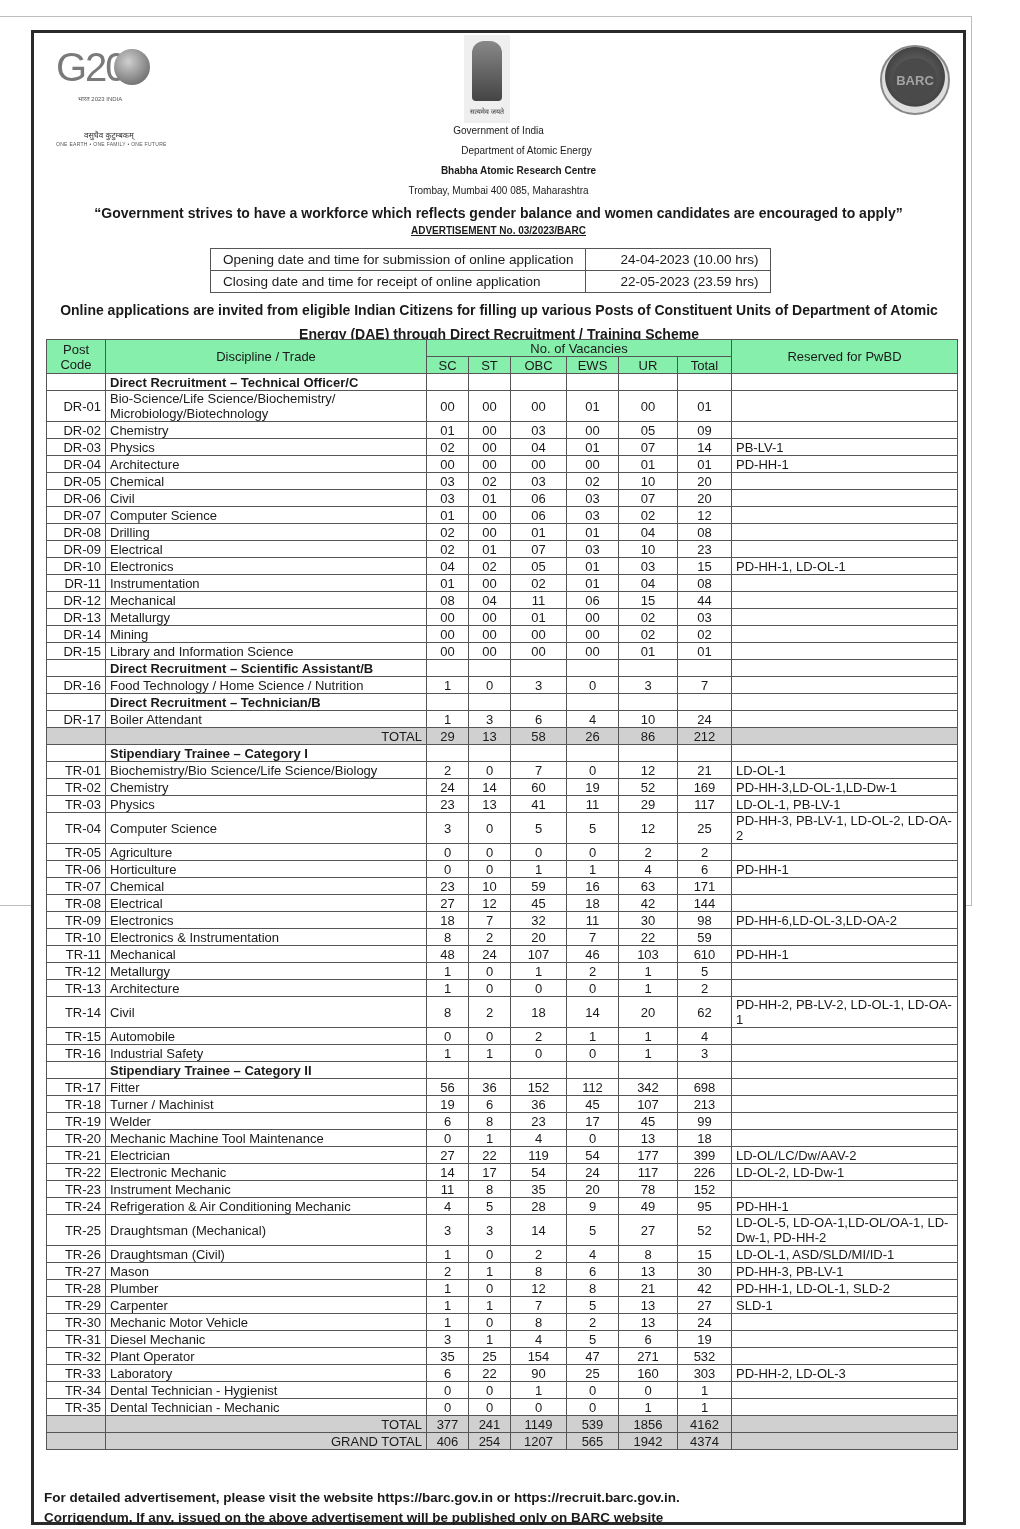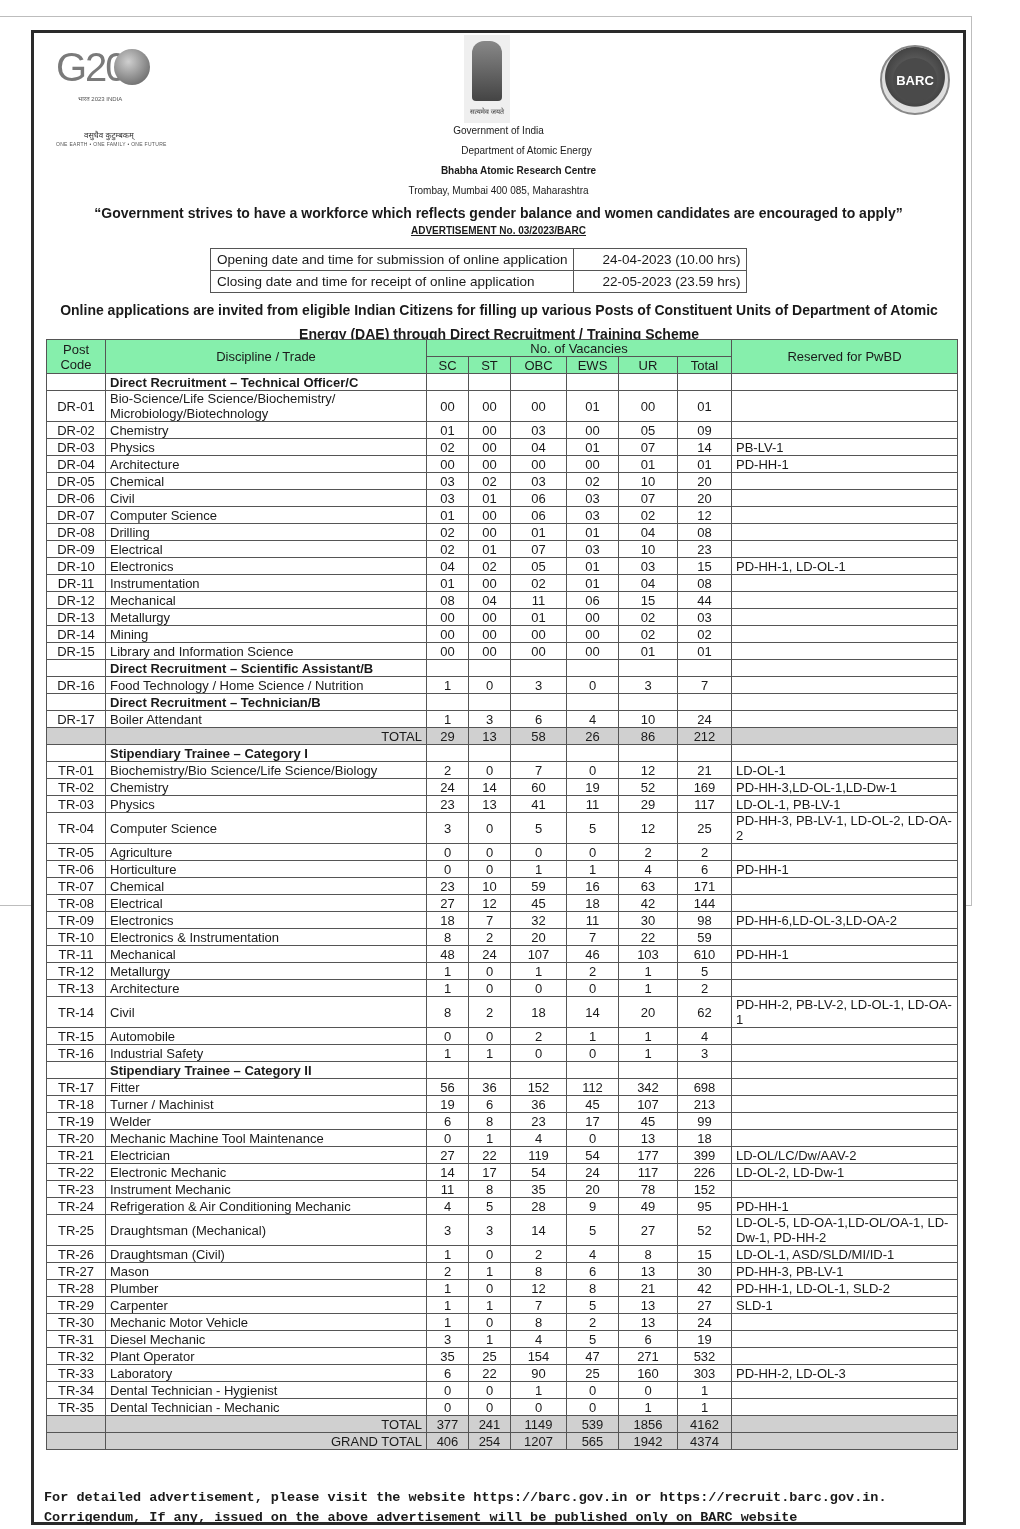--- a/index.html
+++ b/index.html
@@ -9,38 +9,38 @@
   .logo-g20 { position:absolute; left:22px; top:12px; width:120px; height:95px; }
   .g20-text { position:absolute; left:0; top:0; font-size:40px; color:#7a7a7a; font-family:"Liberation Sans", sans-serif; letter-spacing:-2px; }
   .g20-globe { position:absolute; left:58px; top:4px; width:36px; height:36px; border-radius:50%; background:radial-gradient(circle at 40% 35%, #cfcfcf, #555); }
   .g20-sub { position:absolute; left:22px; top:50px; font-size:6px; color:#555; }
   .g20-hindi { position:absolute; left:28px; top:84px; font-size:8px; color:#333; }
   .g20-motto { position:absolute; left:0; top:96px; font-size:5px; color:#555; white-space:nowrap; letter-spacing:0.3px; }
   .emblem { position:absolute; left:430px; top:2px; width:46px; height:88px; background:#efefef; }
   .emblem-shape { position:absolute; left:8px; top:6px; width:30px; height:60px; background:linear-gradient(#888,#444); border-radius:12px 12px 4px 4px; }
   .emblem-text { position:absolute; left:2px; top:72px; font-size:7px; color:#333; width:42px; text-align:center; }
   .barc-logo { position:absolute; left:846px; top:12px; width:66px; height:66px; border-radius:50%; border:2px solid #888; background:radial-gradient(circle at 50% 45%, #777 0%, #444 60%, #ddd 62%, #eee 100%); }
-  .barc-inner { position:absolute; left:11px; top:11px; width:44px; height:44px; border-radius:50%; background:#4a4a4a; color:#ffffff; font-weight:bold; font-size:13px; display:flex; align-items:center; justify-content:center; }
+  .barc-inner { position:absolute; left:11px; top:11px; width:44px; height:44px; border-radius:50%; background:#4a4a4a; color:#a3a3a3; font-weight:bold; font-size:13px; display:flex; align-items:center; justify-content:center; }
   .hdr { position:absolute; left:0; width:100%; text-align:center; font-size:10px; }
   .hdr.bold { font-weight:bold;margin-left:20px; }
   .tagline { font-weight:bold; font-size:14px; }
   .adv-no { font-weight:bold; text-decoration:underline; }
   .dates { position:absolute; left:176px; top:215px; border-collapse:collapse; font-size:13.5px; }
-  .dates td { border:1px solid #555; padding:1px 6px; height:19px;margin-top:24px; }
+  .dates td { border:1px solid #555; padding:1px 12px; height:19px;margin-top:24px; }
   .dates td.val { text-align:right; width:160px; }
   .intro { position:absolute; left:10px; width:910px; top:265px; text-align:center; font-weight:bold; font-size:14px; line-height:24px; }
   table.vac { position:absolute; left:12px; top:306px; width:911px; border-collapse:collapse; font-size:13px; table-layout:fixed; }
   table.vac th, table.vac td { border:1px solid #555; padding:0 4px; line-height:15px; height:16px; }
   table.vac thead th { background:#86efac; font-weight:normal; text-align:center; }
   table.vac td.num { text-align:center; }
-  table.vac td.code { text-align:center; }
+  table.vac td.code { text-align:right; }
   table.vac tr.section td.disc { font-weight:bold; }
   table.vac tr.total td { background:#d0d0d0; }
   table.vac tr.total td.label { text-align:right; }
-  .footer { position:absolute; left:10px; font-weight:bold; font-size:13.5px;font-family:Liberation Mono, monospace; }
+  .footer { position:absolute; left:10px; font-weight:bold; font-size:13.5px; }
 </style>
 </head>
 <body>
 
 <div class="outer-frame"></div>
 
 <div class="doc">
 
   <div class="logo-g20">
     <span class="g20-text">G20</span>

